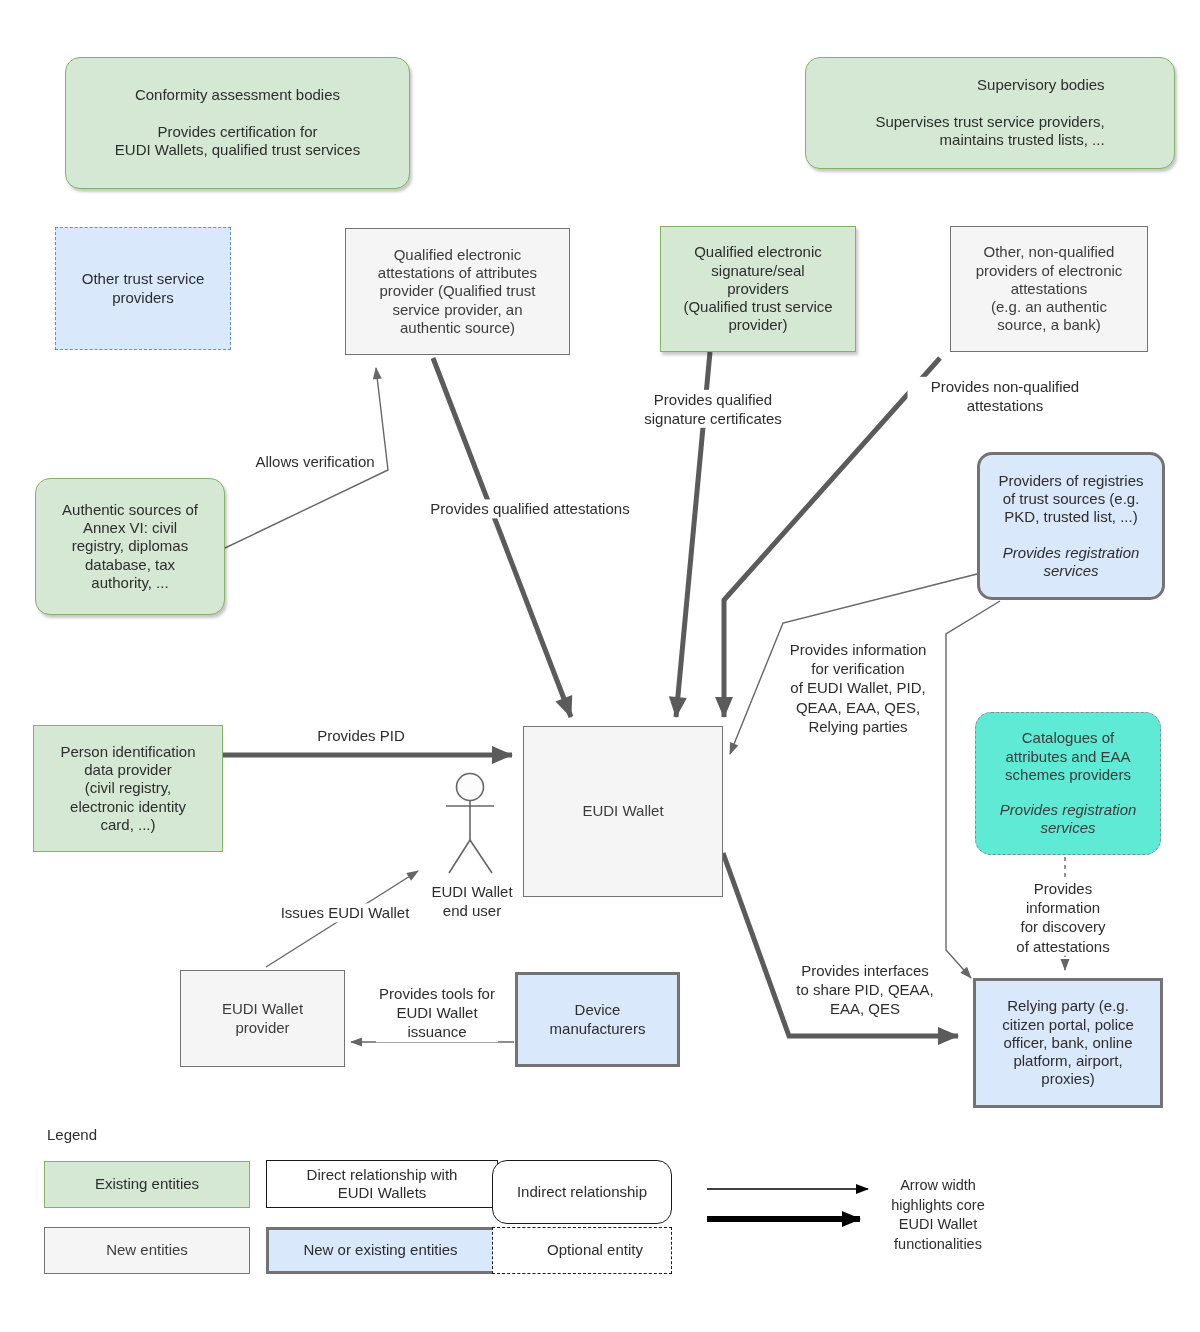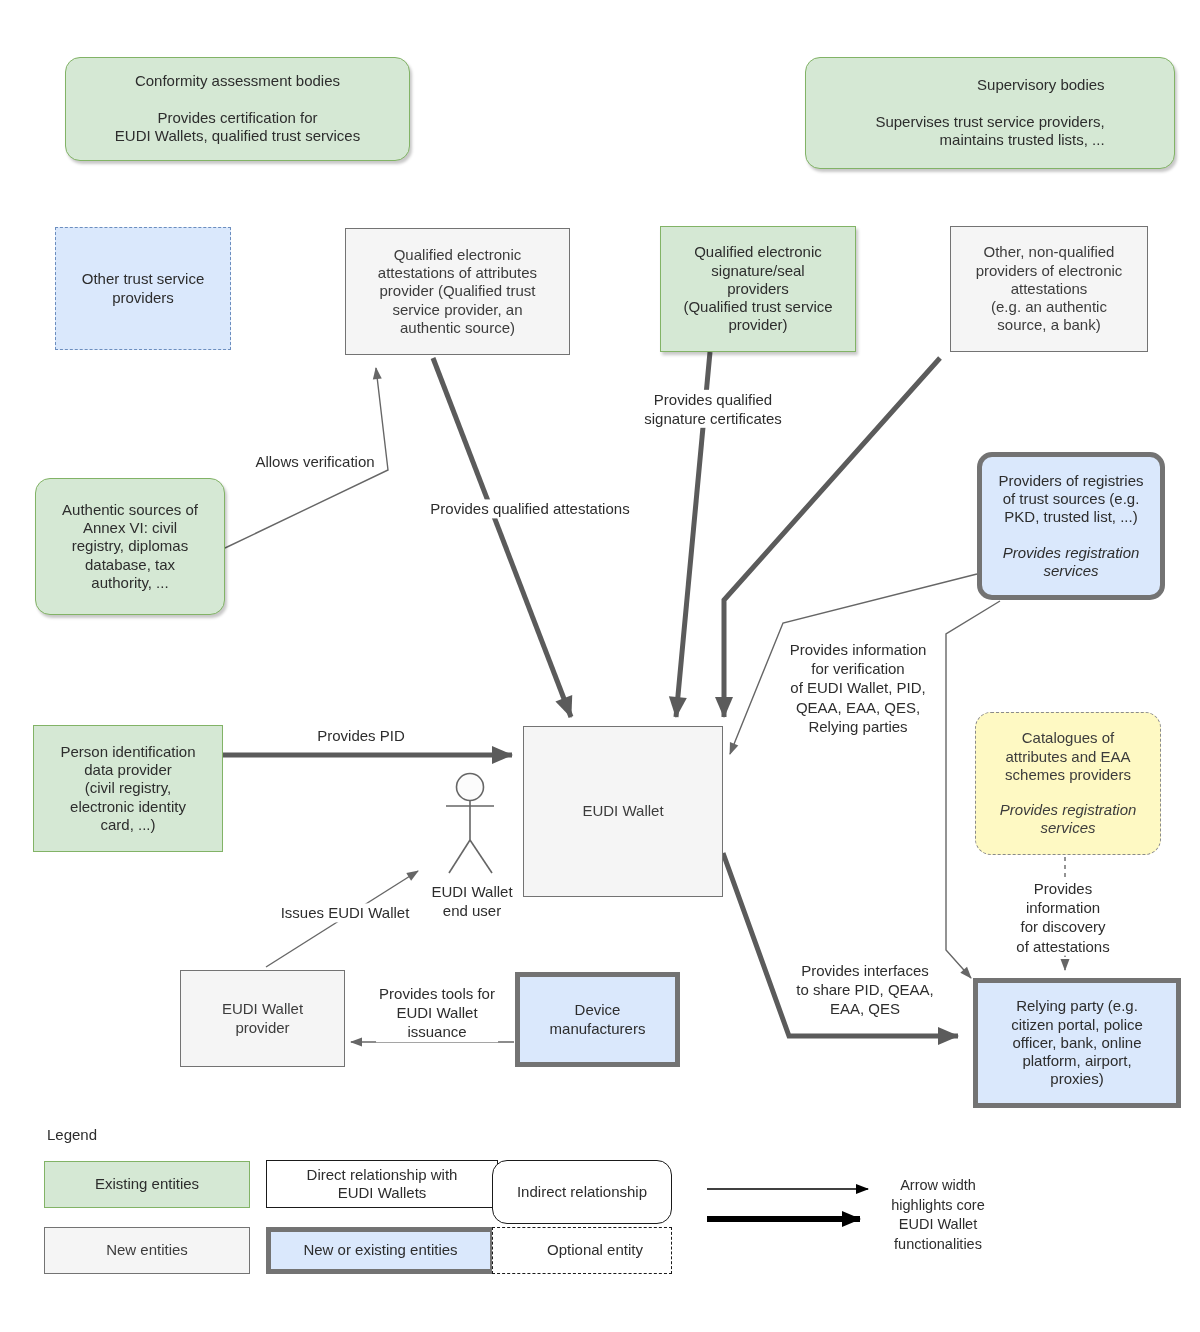--- a/index.html
+++ b/index.html
@@ -11,26 +11,26 @@
   }
   svg.wires { position:absolute; left:0; top:0; z-index:1; pointer-events:none; }
   .node {
     position:absolute; z-index:2; box-sizing:border-box;
     display:flex; flex-direction:column; align-items:center; justify-content:center;
     text-align:center; font-size:15px; line-height:1.22; padding:4px;
   }
   .node span { white-space:pre-line; }
   .node .subtext { font-style:italic; margin-top:17px; }
   .green  { background:#d5e8d4; border:1px solid #82b366; }
-  .blue   { background:#dae8fc; border:5px solid #737373; }
+  .blue   { background:#dae8fc; border:3px solid #737373; }
   .blue-dashed { background:#dae8fc; border:1.6px dashed #6c8ebf; }
   .gray   { background:#f5f5f5; border:1px solid #737373; color:#3c3c3c; }
   .white-black { background:#ffffff; border:1.6px solid #1a1a1a; }
   .white-dashed { background:#ffffff; border:1.6px dashed #1a1a1a;padding-left:30px; }
-  .gray-dashed-rounded { background:#fef9c3; border:1.4px dashed #8a8a8a; color:#3c3c3c; border-radius:16px; }
+  .gray-dashed-rounded { background:#5eead4; border:1.4px dashed #8a8a8a; color:#3c3c3c; border-radius:16px; }
   .rounded { border-radius:15px; }
   .shadow { box-shadow:2px 3px 3px rgba(0,0,0,0.22); }
   .edge-label {
     position:absolute; z-index:3; transform:translate(-50%,-50%);
     background:#ffffff; text-align:center; font-size:15px; line-height:1.28;
     white-space:pre-line; padding:0 3px;
   }
   .legend-title { position:absolute; z-index:3; font-size:15px; }
   .legend-note {
     position:absolute; z-index:3; transform:translate(-50%,-50%);
@@ -82,21 +82,21 @@
       <line x1="470" y1="840" x2="449" y2="873"></line>
       <line x1="470" y1="840" x2="492" y2="873"></line>
     </g>
 
     <g>
       <path d="M707,1189 L868,1189" stroke="#000" stroke-width="1.6" marker-end="url(#head-legend-thin)"></path>
       <path d="M707,1219 L860,1219" stroke="#000" stroke-width="6" marker-end="url(#head-legend-thick)"></path>
     </g>
   </svg>
 
-  <div class="node green rounded shadow" style="left:65px; top:57px; width:345px; height:104px;">
+  <div class="node green rounded shadow" style="left:65px; top:57px; width:345px; height:132px;">
     <span>Conformity assessment bodies
 
 Provides certification for
 EUDI Wallets, qualified trust services</span>
   </div>
 
   <div class="node green rounded shadow" style="left:805px; top:57px; width:370px; height:112px;text-align:right;">
     <span>Supervisory bodies
 
 Supervises trust service providers,
@@ -171,35 +171,36 @@
   <div class="node gray" style="left:180px; top:970px; width:165px; height:97px;">
     <span>EUDI Wallet
 provider</span>
   </div>
 
   <div class="node blue" style="left:515px; top:972px; width:165px; height:95px;">
     <span>Device
 manufacturers</span>
   </div>
 
-  <div class="node blue" style="left:973px; top:978px; width:208px; height:130px;">
+  <div class="node blue" style="left:973px; top:978px; width:190px; height:130px;">
     <span>Relying party (e.g.
 citizen portal, police
 officer, bank, online
 platform, airport,
 proxies)</span>
   </div>
 
   <div class="edge-label" style="left:315px; top:462px;">Allows verification</div>
 
   <div class="edge-label" style="left:530px; top:509px;">Provides qualified attestations</div>
 
   <div class="edge-label" style="left:713px; top:409px;">Provides qualified
 signature certificates</div>
 
+  <div class="edge-label" style="left:1005px; top:396px;">Provides non-qualified attestations</div>
 
   <div class="edge-label" style="left:361px; top:736px;">Provides PID</div>
 
   <div class="edge-label" style="left:858px; top:688px;">Provides information
 for verification
 of EUDI Wallet, PID,
 QEAA, EAA, QES,
 Relying parties</div>
 
   <div class="edge-label" style="left:472px; top:901px;">EUDI Wallet

